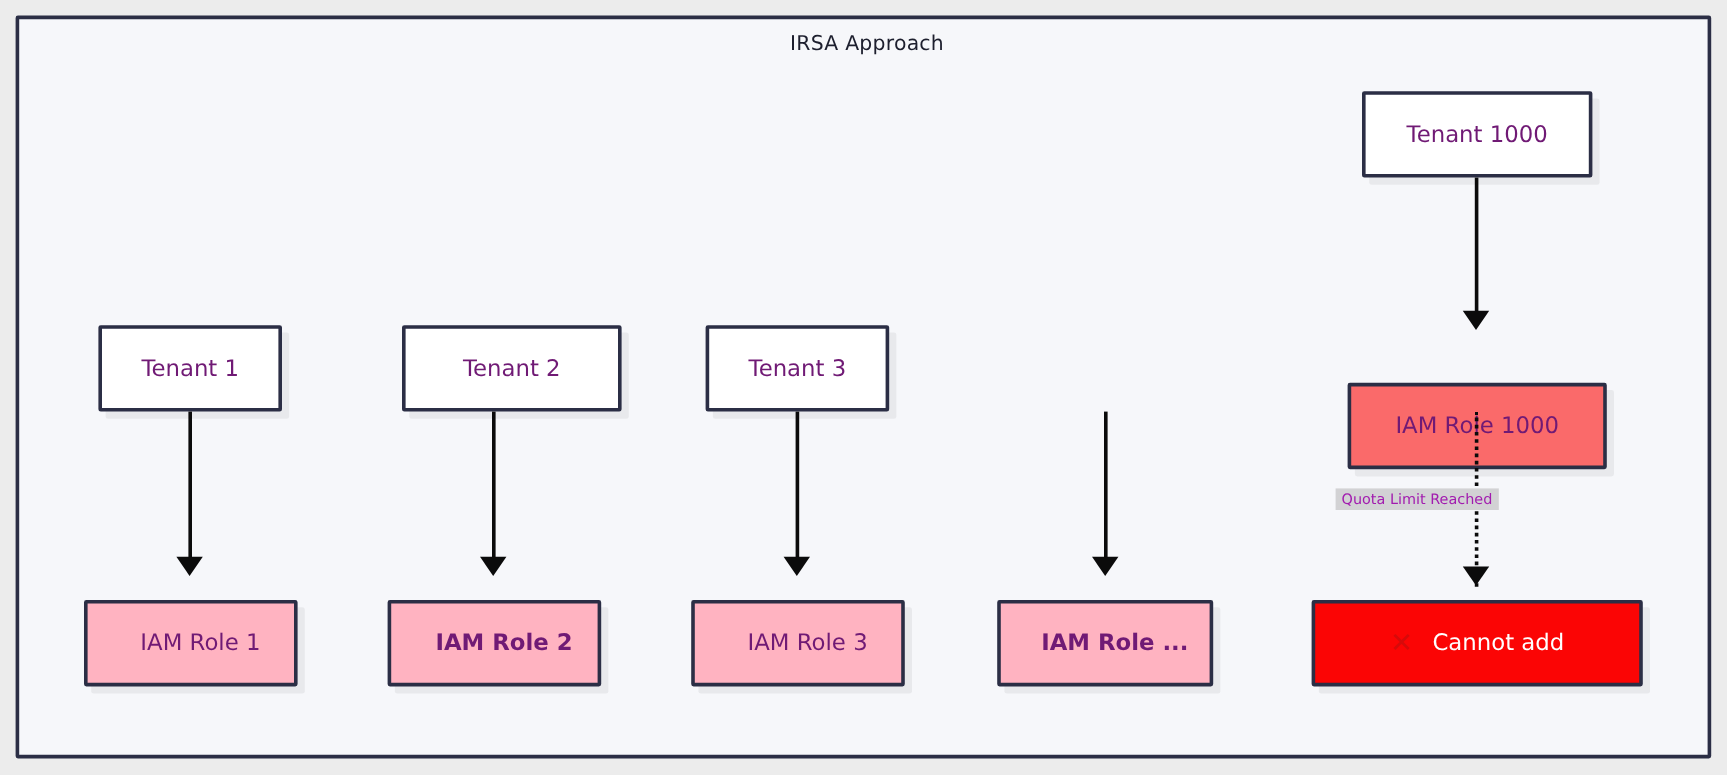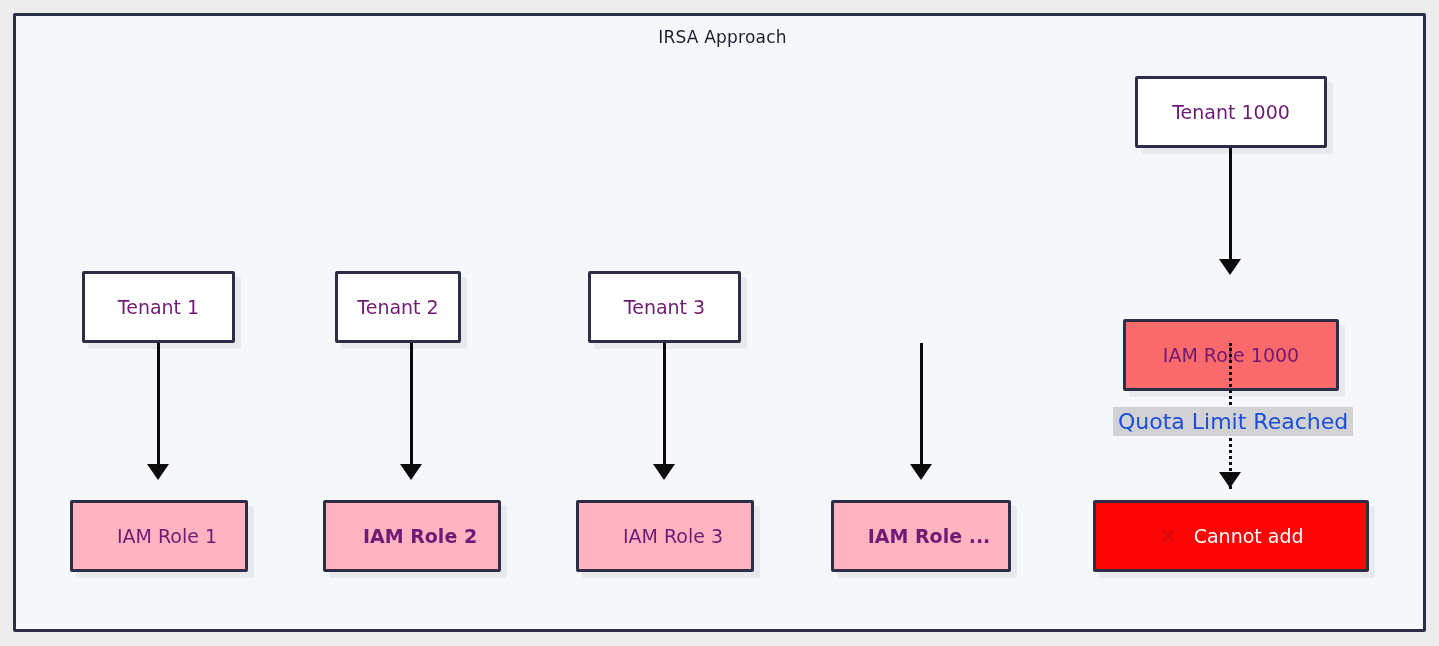--- a/index.html
+++ b/index.html
@@ -87,22 +87,22 @@
     height: 0;
     border-left: 11px solid transparent;
     border-right: 11px solid transparent;
     border-top: 16px solid #0b0b0b;
   }
 
   
   .edge-label {
     position: absolute;
     background: #d2d2d4;
-    color: #1d4ed8;
-    font-size: 22px;
+    color: #a21caf;
+    font-size: 12px;
     padding: 2px 5px;
     white-space: nowrap;
   }
 </style>
 </head>
 <body>
 
 <div id="stage">
 
   <div class="subgraph">
@@ -111,21 +111,21 @@
 
   <div class="node tenant" style="left:82px; top:271px; width:153px; height:72px;">
     <span>Tenant 1</span>
   </div>
   <div class="edge" style="left:157px; top:343px; height:122px;"></div>
   <div class="arrowhead" style="left:147px; top:464px;"></div>
   <div class="node role" style="left:70px; top:500px; width:178px; height:72px;">
     <span>IAM Role 1</span>
   </div>
 
-  <div class="node tenant" style="left:335px; top:271px; width:126px; height:72px;text-align:center;">
+  <div class="node tenant" style="left:335px; top:271px; width:183px; height:72px;text-align:center;">
     <span>Tenant 2</span>
   </div>
   <div class="edge" style="left:410px; top:343px; height:122px;"></div>
   <div class="arrowhead" style="left:400px; top:464px;"></div>
   <div class="node role" style="left:323px; top:500px; width:178px; height:72px;font-weight:bold;">
     <span>IAM Role 2</span>
   </div>
 
   <div class="node tenant" style="left:588px; top:271px; width:153px; height:72px;justify-content:center;">
     <span>Tenant 3</span>

